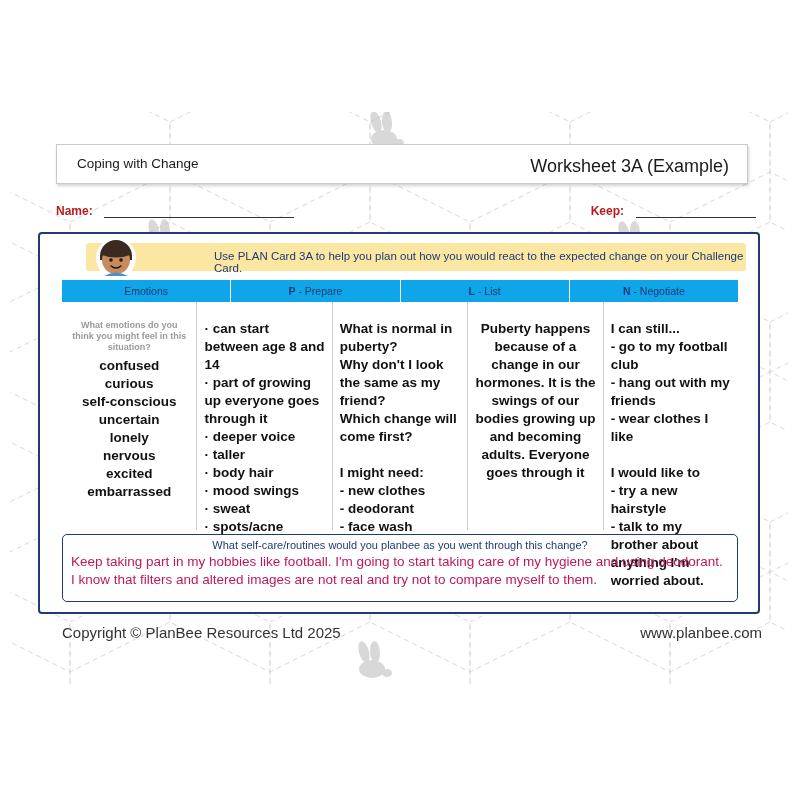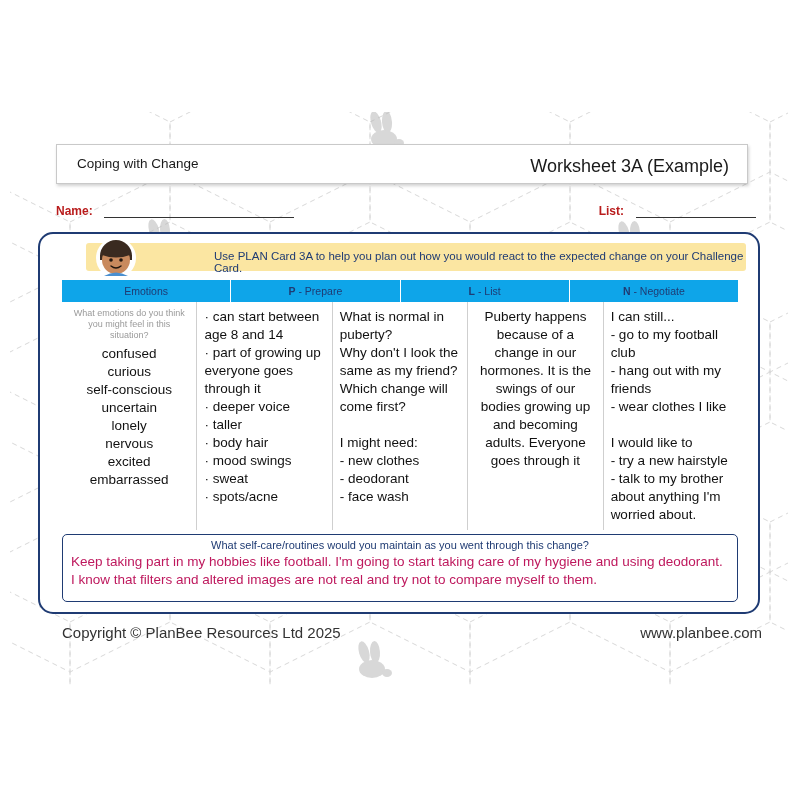--- a/index.html
+++ b/index.html
@@ -93,21 +93,21 @@
   }
 
   
   .card {
     position: absolute;
     left: 28px;
     top: 120px;
     width: 722px;
     height: 382px;
     border: 2px solid #1f3b73;
-    border-radius: 15px;
+    border-radius: 4px;
     background: #ffffff;
     box-sizing: border-box;
   }
 
   .banner {
     position: absolute;
     left: 46px;
     top: 9px;
     width: 660px;
     height: 28px;
@@ -158,22 +158,23 @@
     left: 22px;
     top: 68px;
     width: 676px;
     height: 228px;
     display: flex;
   }
   .col {
     flex: 1 1 0;
     border-right: 1px solid #cfcfcf;
     box-sizing: border-box;
-    padding: 6px 7px 0 7px;
+    padding: 18px 7px 0 7px;
     font-family: "Liberation Sans", sans-serif;
+    font-weight: bold;
   }
   .col:last-child { border-right: none; }
 
   .col .prompt {
     font-size: 9px;
     color: #9a9a9a;
     text-align: center;
     line-height: 11px;
     margin-bottom: 4px;
   }
@@ -316,21 +317,21 @@
     </svg>
 
     <div class="titlebar">
       <div class="lhs">Coping with Change</div>
       <div class="rhs">Worksheet 3A (Example)</div>
     </div>
 
     <div class="namedate">
       <span class="name-lbl">Name:</span>
       <span class="name-line"></span>
-      <span class="date-lbl">List:</span>
+      <span class="date-lbl">Keep:</span>
       <span class="date-line"></span>
     </div>
 
     <div class="card">
 
       <div class="banner">
         <div class="banner-text">Use PLAN Card 3A to help you plan out how you would react to the expected change on your Challenge Card.</div>
       </div>
 
       <svg class="avatar" viewBox="0 0 44 44">
@@ -406,21 +407,21 @@
 - wear clothes I like
 
 I would like to
 - try a new hairstyle
 - talk to my brother about anything I'm worried about.</div>
         </div>
 
       </div>
 
       <div class="bottom-box">
-        <div class="q">What self-care/routines would you maintain as you went through this change?</div>
+        <div class="q">What self-care/routines would you planbee as you went through this change?</div>
         <div class="a">Keep taking part in my hobbies like football. I'm going to start taking care of my hygiene and using deodorant. I know that filters and altered images are not real and try not to compare myself to them.</div>
       </div>
 
     </div>
 
     <div class="footer">
       <span>Copyright © PlanBee Resources Ltd 2025</span>
       <span class="right">www.planbee.com</span>
     </div>
 

